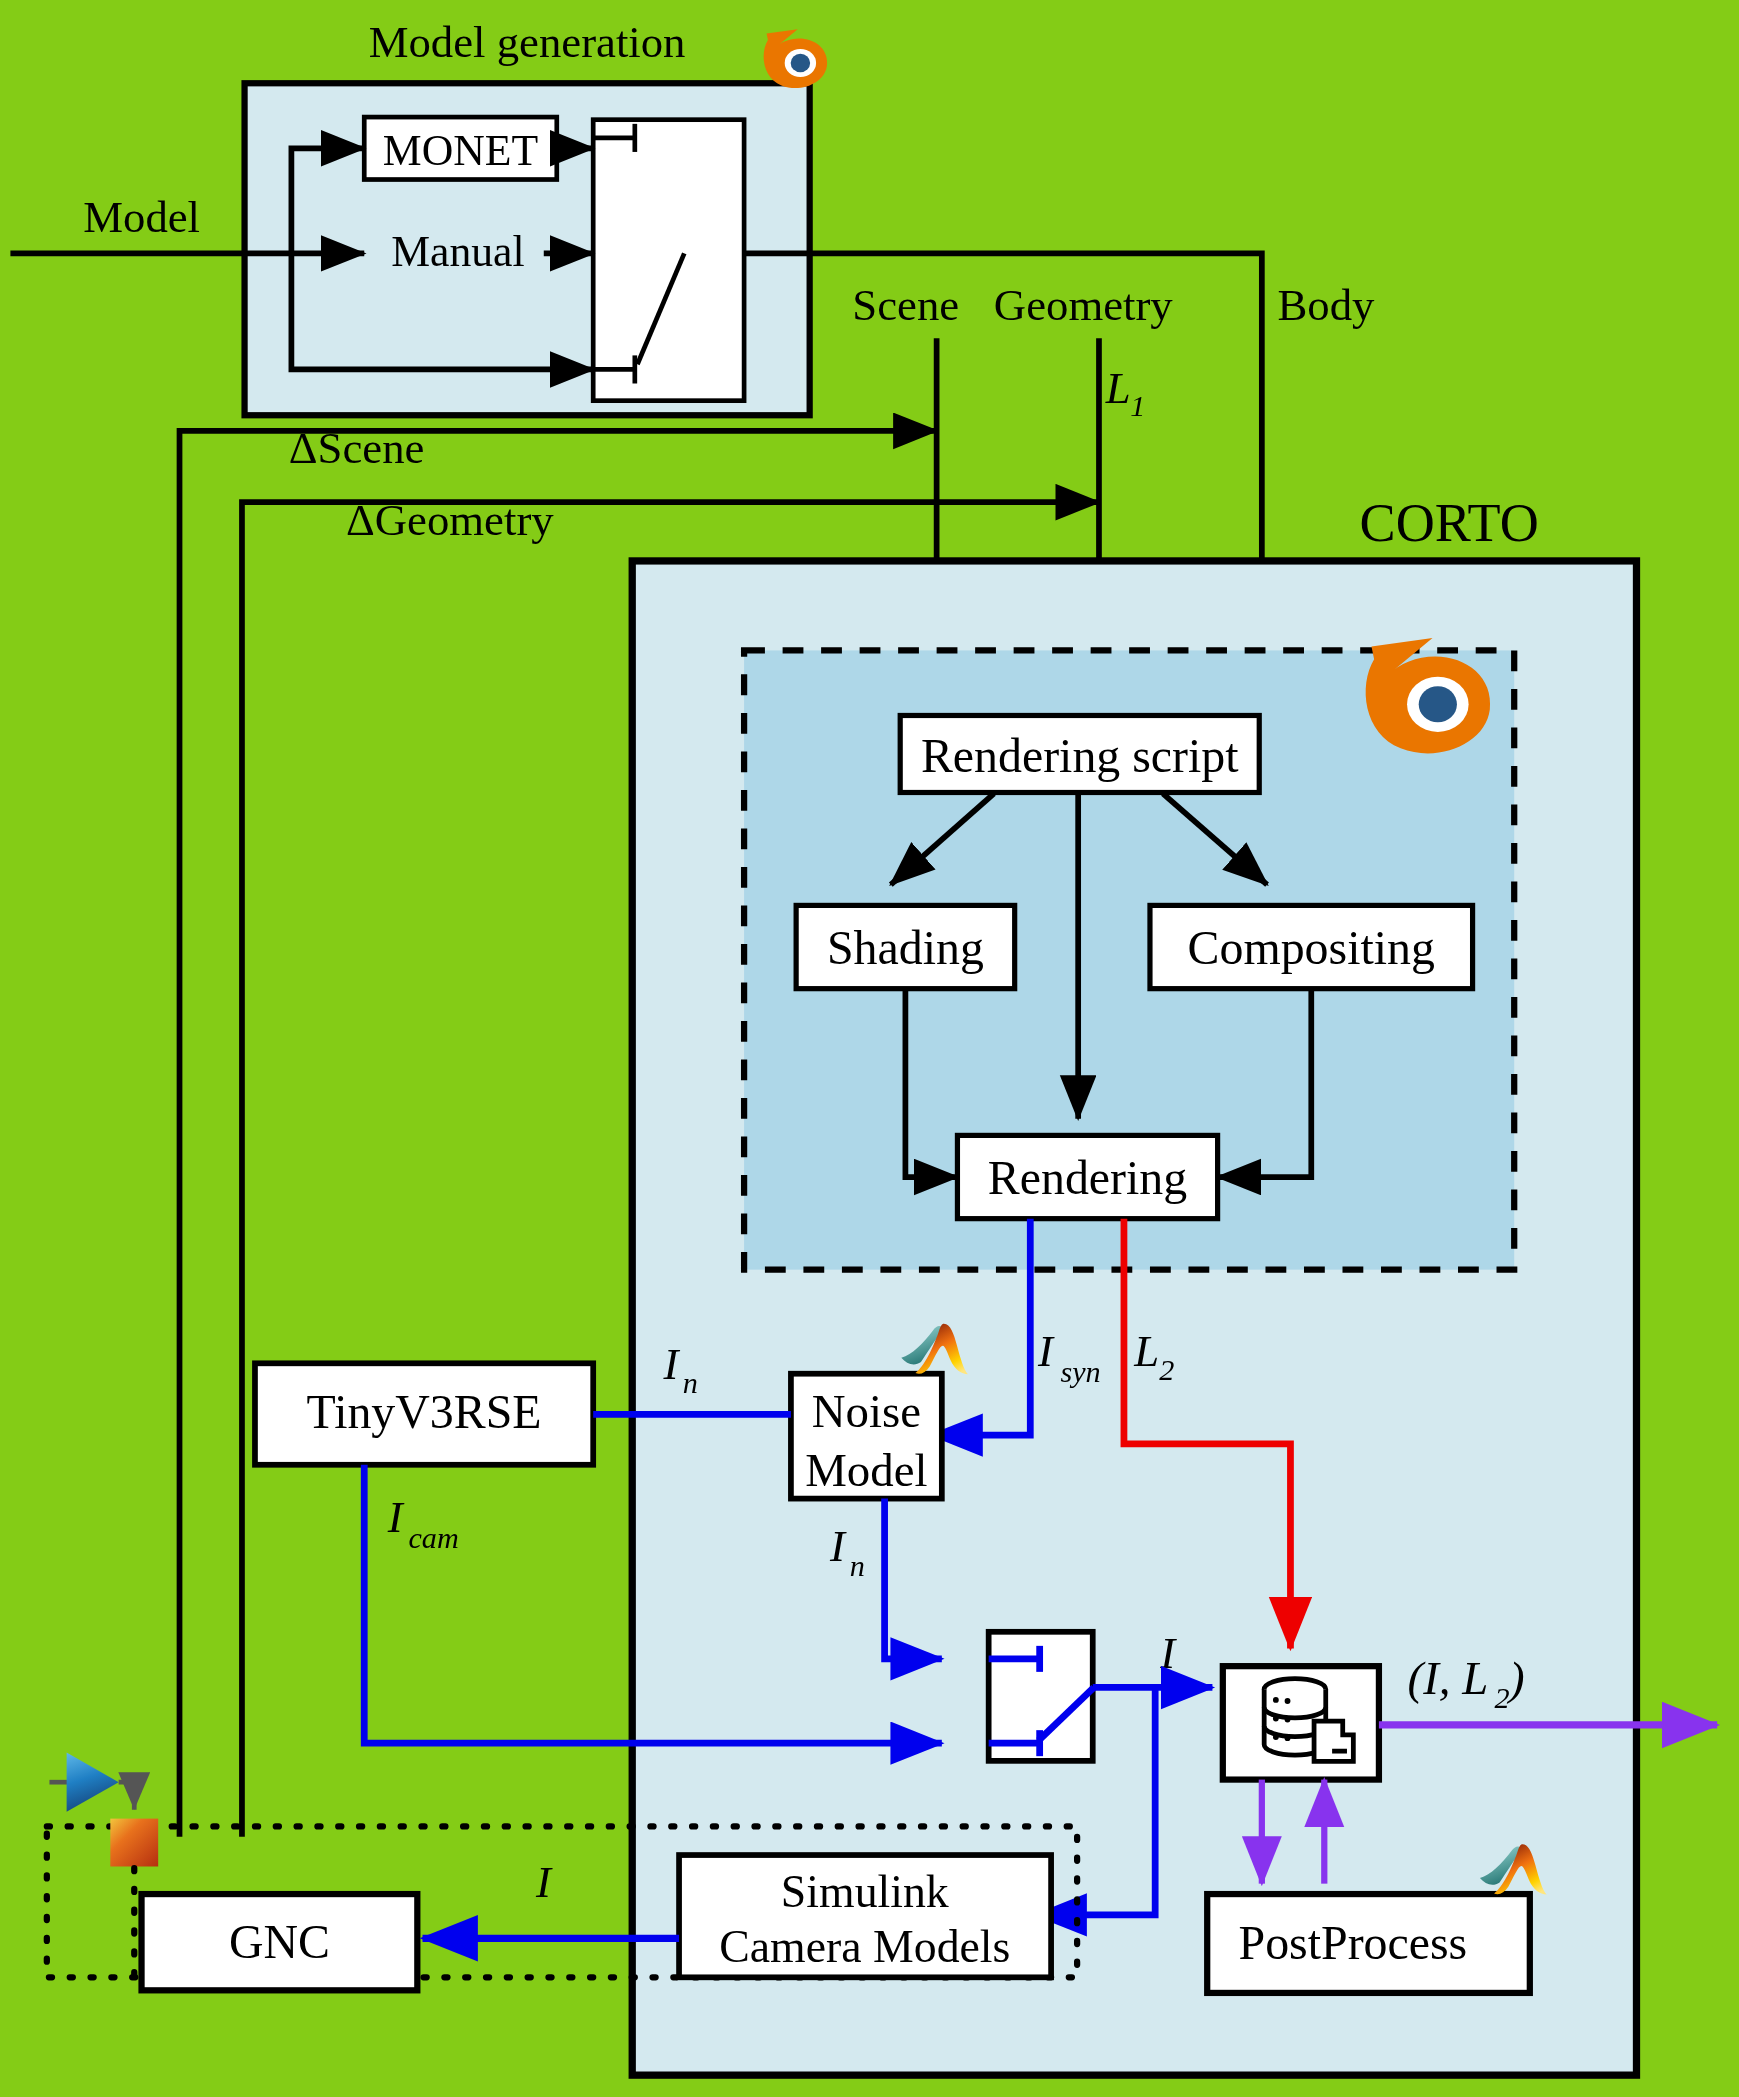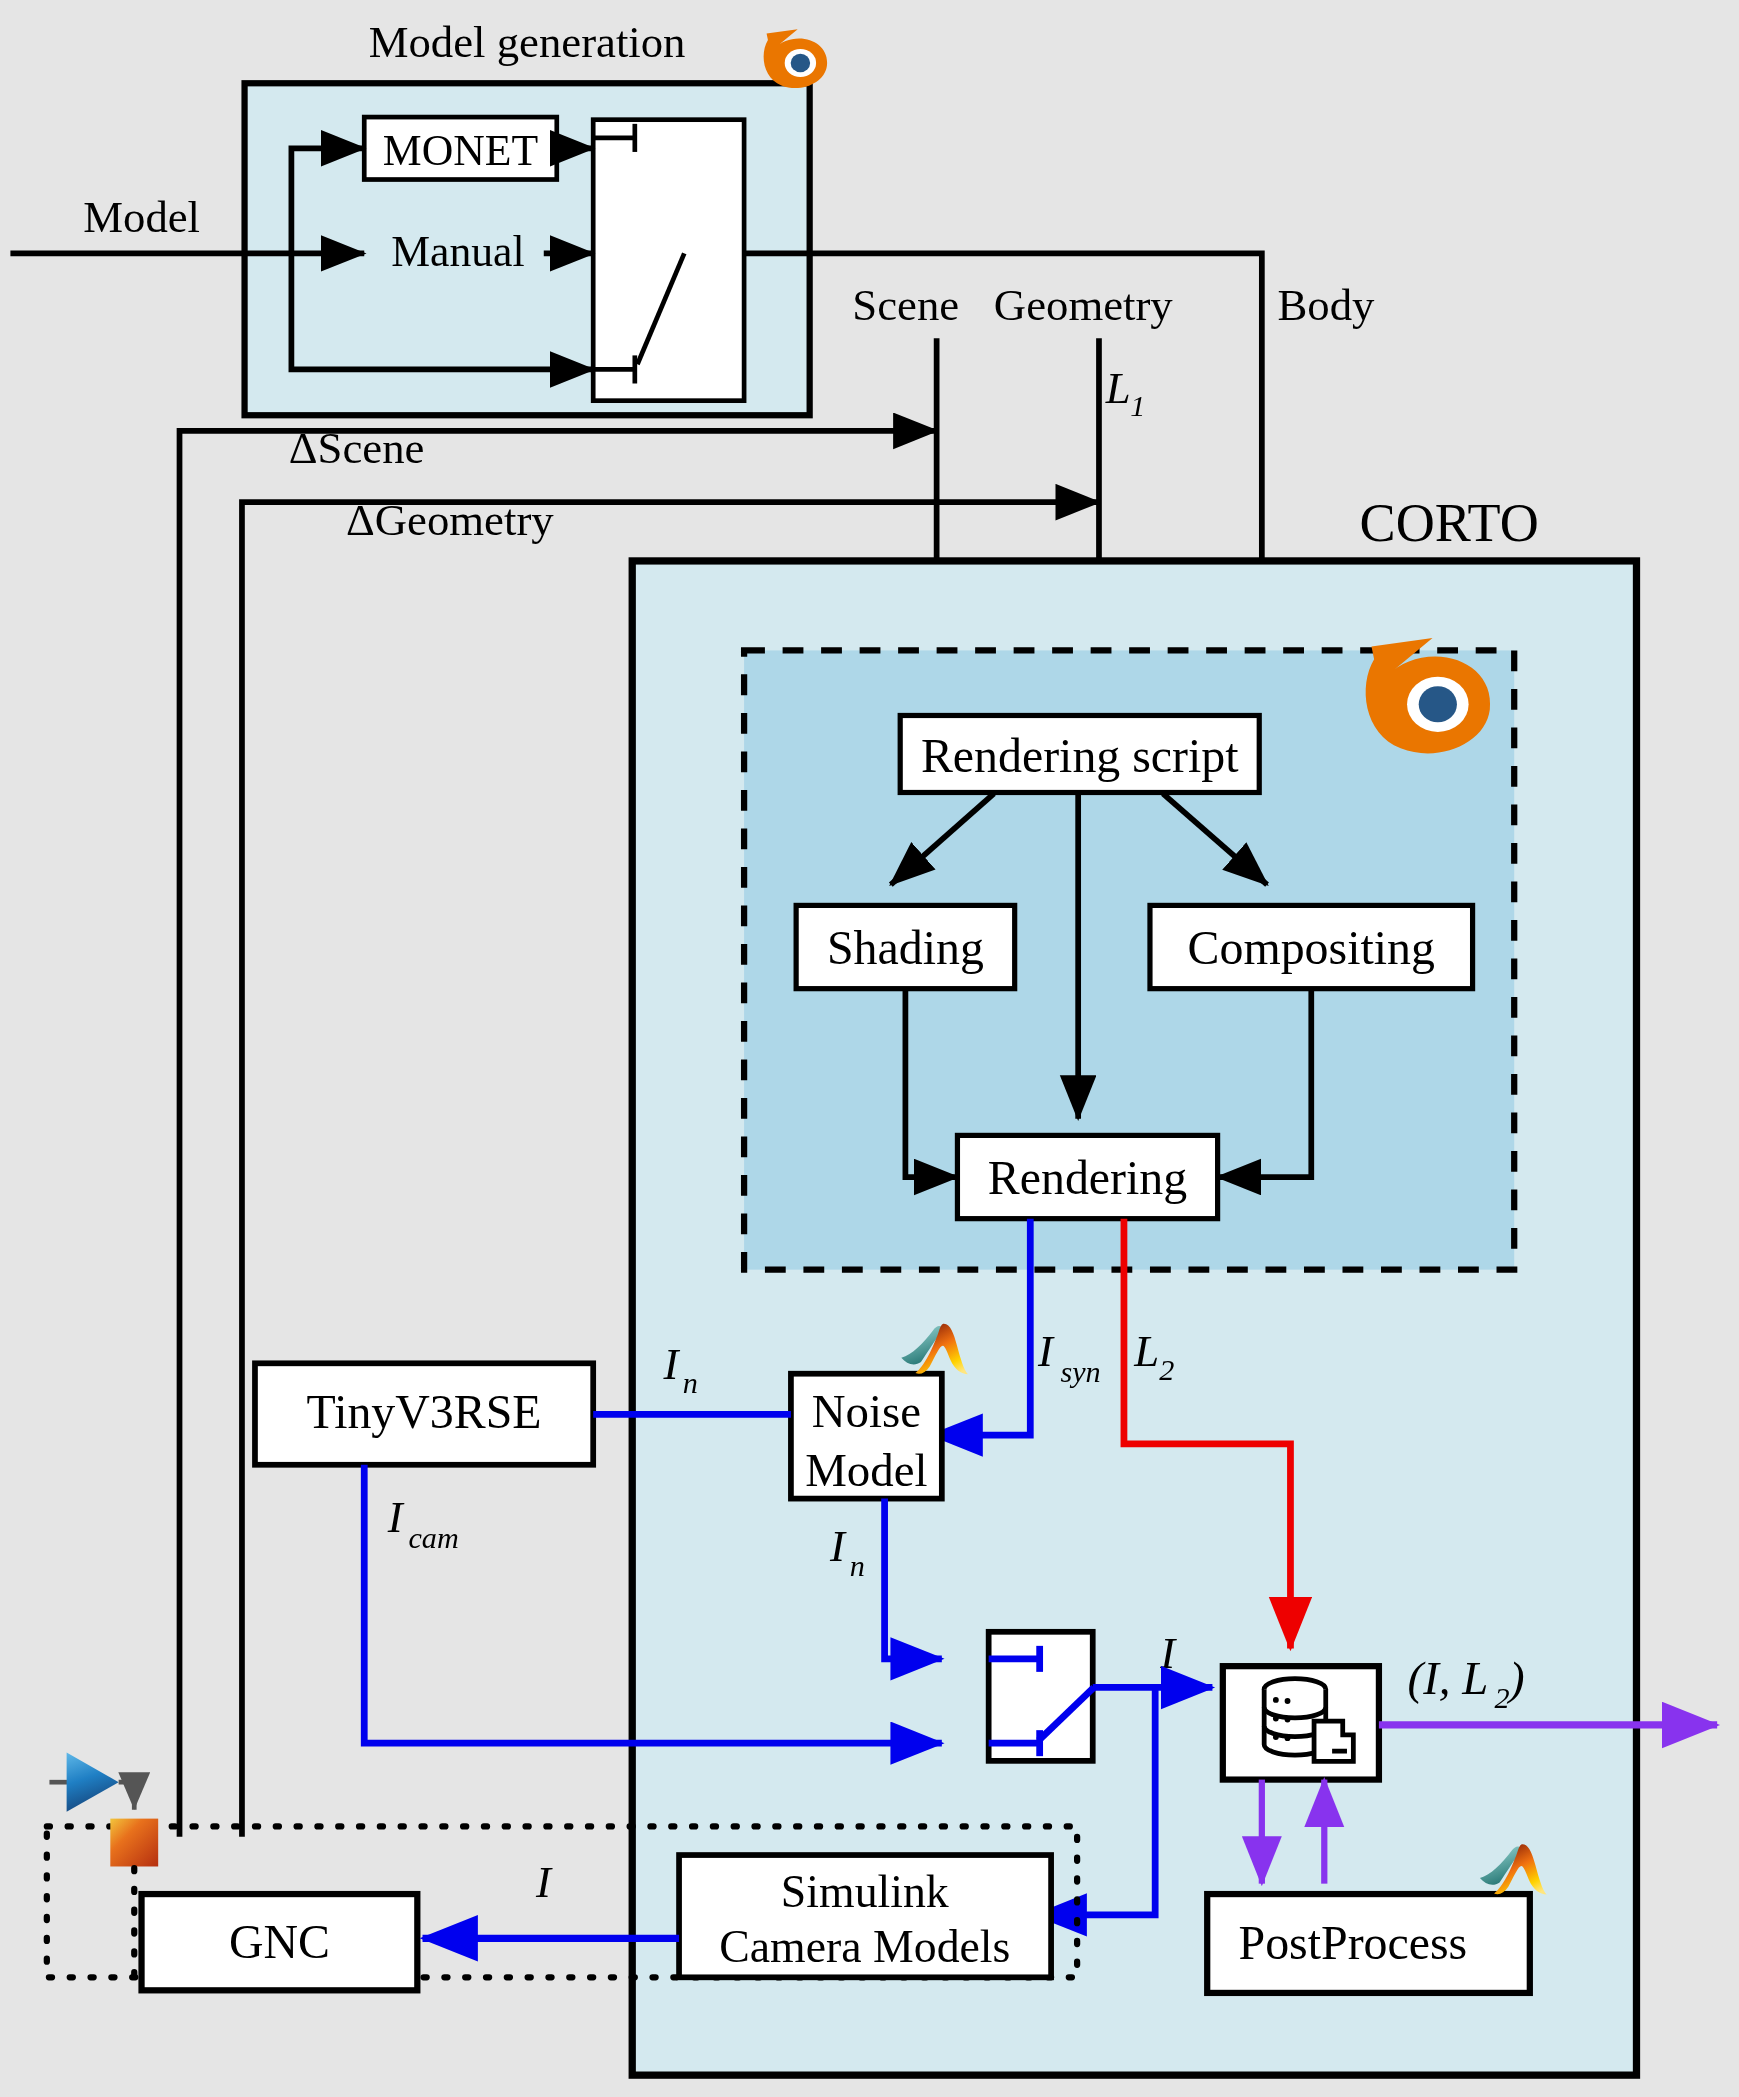--- a/index.html
+++ b/index.html
@@ -1,16 +1,16 @@
 <!DOCTYPE html>
 <html style="font-size:8.3px"><head>
 <meta charset="utf-8">
 <style>
   html,body{margin:0;padding:0;background:#ffffff;}
-  #root{position:relative;width:1739px;height:2097px;background:#e5e5e5;
+  #root{position:relative;width:1739px;height:2097px;background:#84cc16;
         font-family:"Liberation Serif","DejaVu Serif",serif;}
   svg{display:block;}
   .lbl{font-family:"Liberation Serif","DejaVu Serif",serif;fill:#000;}
   .boxtxt{font-family:"Liberation Serif","DejaVu Serif",serif;fill:#000;text-anchor:middle;}
   .ital{font-style:italic;}
 </style>
 </head>
 <body>
 
 <div id="root">

